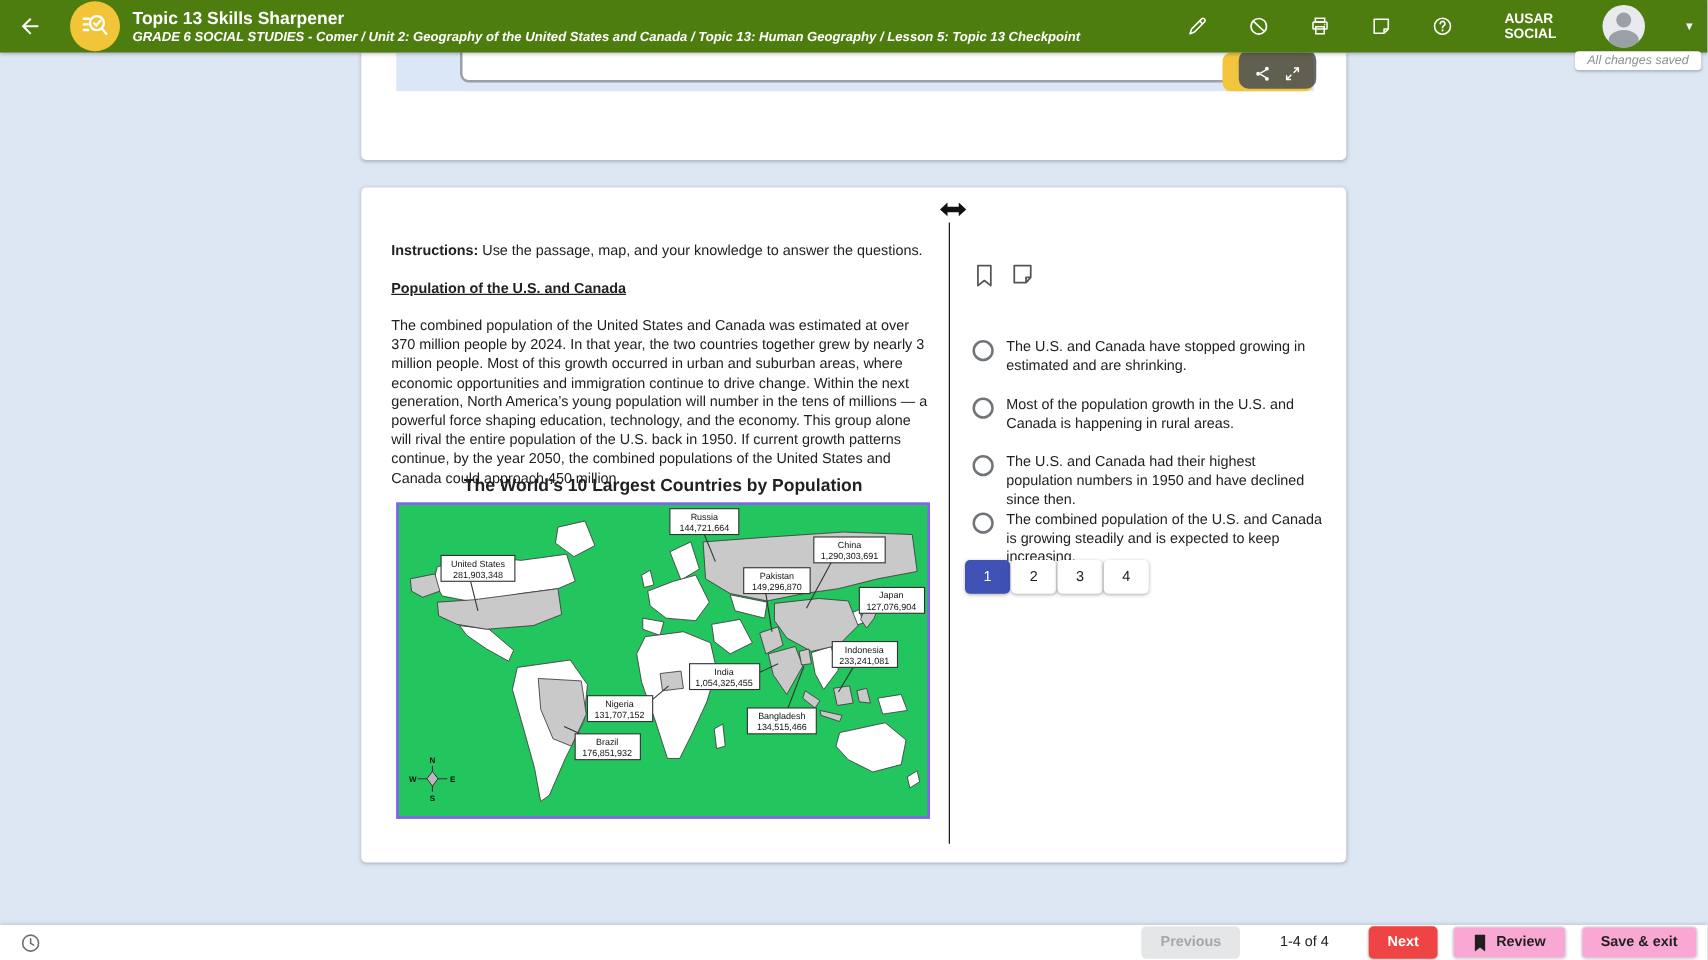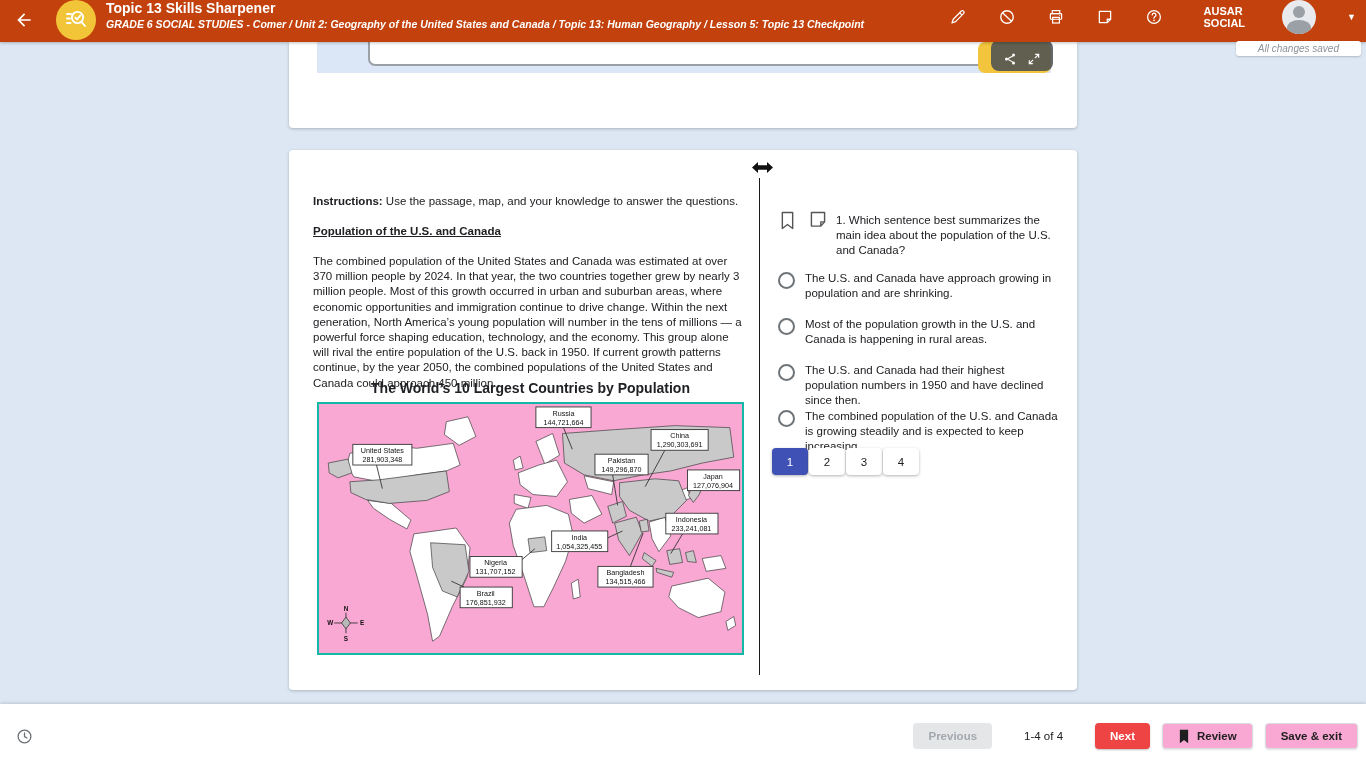--- a/index.html
+++ b/index.html
@@ -1,37 +1,37 @@
 <!DOCTYPE html>
 <html><head>
 <meta charset="utf-8">
 <style>
   * { margin:0; padding:0; box-sizing:border-box; }
   html,body { width:1366px; height:768px; overflow:hidden; }
   body { font-family:"Liberation Sans","DejaVu Sans",sans-serif; background:#dce7f3; position:relative; color:#202124; }
 
   
-  .header { position:absolute; left:0; top:0; width:1366px; height:42px; background:#c2410c; z-index:20;
-            display:flex; align-items:flex-start; box-shadow:0 1px 3px rgba(0,0,0,.25); }
+  .header { position:absolute; left:0; top:0; width:1366px; height:42px; background:#4d7c0f; z-index:20;
+            display:flex; align-items:center; box-shadow:0 1px 3px rgba(0,0,0,.25); }
   .back-btn { width:40px; height:40px; margin-left:4px; display:flex; align-items:center; justify-content:center; cursor:pointer; }
   .logo { width:40px; height:40px; border-radius:50%; background:#f2c438; margin-left:12px; flex:0 0 auto;
           display:flex; align-items:center; justify-content:center; }
   .head-text { margin-left:10px; color:#fff; flex:1 1 auto; min-width:0; }
   .head-title { font-size:14px; font-weight:bold; line-height:17px; }
   .head-crumb { font-size:10.5px; font-style:italic; font-weight:bold; line-height:14px; white-space:nowrap; overflow:hidden; }
   .head-right { display:flex; align-items:center; gap:31px; margin-right:10px; }
   .hicon { width:18px; height:18px; display:flex; align-items:center; justify-content:center; cursor:pointer; }
   .user-name { color:#fff; font-size:11px; font-weight:bold; line-height:12px; margin:0 6px 0 10px; cursor:pointer; }
   .avatar { width:34px; height:34px; border-radius:50%; background:#e8eaee; overflow:hidden; position:relative; cursor:pointer; }
   .avatar .head { position:absolute; left:11px; top:6px; width:12px; height:12px; border-radius:50%; background:#9aa0a6; }
   .avatar .body { position:absolute; left:5px; top:20px; width:24px; height:16px; border-radius:50%; background:#9aa0a6; }
   .caret { color:#fff; font-size:9px; cursor:pointer; }
 
   .save-pill { position:absolute; right:5px; top:41px; z-index:21; background:#fff; border-radius:3px;
-               padding:2px 22px; font-size:10px; font-style:italic; color:#8c9196; box-shadow:0 1px 2px rgba(0,0,0,.2); }
+               padding:2px 10px; font-size:10px; font-style:italic; color:#8c9196; box-shadow:0 1px 2px rgba(0,0,0,.2); }
 
   
   .top-card { position:absolute; left:289px; top:42px; width:788px; height:86px; background:#fff;
               border-radius:0 0 4px 4px; box-shadow:0 1px 3px rgba(60,64,67,.3); overflow:hidden; z-index:5; }
   .top-strip { position:absolute; left:28px; top:0; width:734px; height:31px; background:#dbe7f6; }
   .top-inner-box { position:absolute; left:79px; top:-12px; width:672px; height:36px; background:#fff;
                    border:2px solid #9aa0a6; border-radius:7px; }
   .top-yellow-btn { position:absolute; left:689px; top:0; width:73px; height:31px; background:#f2c53d; border-radius:7px; cursor:pointer; }
   .top-overlay { position:absolute; left:702px; top:-2px; width:62px; height:31px; background:rgba(72,77,83,.85);
                  border-radius:8px; display:flex; align-items:flex-end; justify-content:center; gap:10px; padding-bottom:5px; }
@@ -43,37 +43,37 @@
   .resize-handle { position:absolute; left:463px; top:10px; width:21px; height:15px; cursor:col-resize; }
   .v-divider { position:absolute; left:470px; top:28px; width:1px; height:497px; background:#1a1a1a; }
 
   .left-panel { position:absolute; left:24px; top:0; width:432px; height:100%; }
   .instructions { position:absolute; top:44px; left:0; width:432px; font-size:11.5px; line-height:15px; }
   .instructions b { font-weight:bold; }
   .passage-title { position:absolute; top:75px; left:0; font-size:11.5px; font-weight:bold; text-decoration:underline; }
   .passage-body { position:absolute; top:104px; left:0; width:434px; font-size:11.5px; line-height:15.2px; }
   .map-wrap { position:absolute; top:230px; left:4px; width:427px; text-align:center; }
   .map-title { font-size:14px; font-weight:bold; margin-bottom:6px; }
-  .map-box { width:427px; height:253px; border:2px solid #14b8a6; background:#f9a8d4; }
+  .map-box { width:427px; height:253px; border:2px solid #8b5cf6; background:#22c55e; }
   .map-box svg { display:block; width:100%; height:100%; }
 
   .right-panel { position:absolute; left:486px; top:0; width:300px; height:100%; }
   .q-bookmark { position:absolute; left:5px; top:61px; width:15px; height:19px; cursor:pointer; }
   .q-note { position:absolute; left:35px; top:61px; width:16px; height:17px; cursor:pointer; }
   .q-text { position:absolute; left:61px; top:63px; width:216px; font-size:11.5px; line-height:15px; }
   .option { position:absolute; left:3px; width:280px; display:flex; }
   .radio { width:17px; height:17px; border:2px solid #6f7478; border-radius:50%; background:#fff; flex:0 0 auto; margin-top:1px; cursor:pointer; }
   .option .opt-label { margin-left:10px; font-size:11.5px; line-height:15px; cursor:pointer; }
   .pagination { position:absolute; left:-3px; top:298px; display:flex; gap:1px; }
   .page-btn { width:36px; height:27px; background:#fff; border:none; border-radius:4px; font-size:11.5px; color:#202124;
               box-shadow:0 1px 3px rgba(0,0,0,.3); cursor:pointer; font-family:inherit; }
   .page-btn.active { background:#3f51b5; color:#fff; }
 
   
-  .footer { position:absolute; left:0; bottom:0; width:1366px; height:64px; background:#fff;
+  .footer { position:absolute; left:0; bottom:0; width:1366px; height:28px; background:#fff;
             box-shadow:0 -1px 3px rgba(0,0,0,.15); display:flex; align-items:center; z-index:20; }
   .clock { margin-left:16px; width:17px; height:17px; cursor:pointer; }
   .footer-right { margin-left:auto; margin-right:8px; display:flex; align-items:center; gap:12px; }
   .f-btn { height:26px; border-radius:4px; font-size:11.5px; font-weight:bold; font-family:inherit;
            display:flex; align-items:center; padding:0 15px; cursor:pointer; }
   .f-prev { background:#e4e6e8; color:#a3a8ad; border:none; cursor:default; }
   .f-range { font-size:11.5px; color:#202124; margin:0 20px; }
   .f-next { background:#ef4444; color:#fff; border:none; box-shadow:0 1px 2px rgba(0,0,0,.25); }
   .f-outline { background:#f9a8d4; color:#1f1f1f; border:1px solid #dadce0; box-shadow:0 1px 2px rgba(0,0,0,.12); gap:7px; }
 
@@ -287,25 +287,24 @@
       <svg viewBox="0 0 16 20" width="15" height="19" fill="none" stroke="#555" stroke-width="1.5" stroke-linejoin="round">
           <path d="M2.5 1.5h11v17l-5.5-4.3-5.5 4.3z"></path>
         </svg>
     </span>
     <span class="q-note">
       <svg viewBox="0 0 17 18" width="16" height="17" fill="none" stroke="#555" stroke-width="1.5" stroke-linejoin="round">
           <path d="M1.5 1.5h14v10l-4 4.5h-10z"></path>
           <path d="M11.5 16v-4.5h4"></path>
         </svg>
     </span>
-    <div class="q-text">1. Which sentence best summarizes the main idea about the population of the U.S. and Canada?</div>
 
     <div class="option" style="top:121px">
       <span class="radio"></span>
-      <div class="opt-label">The U.S. and Canada have approach growing in population and are shrinking.</div>
+      <div class="opt-label">The U.S. and Canada have stopped growing in estimated and are shrinking.</div>
     </div>
     <div class="option" style="top:167px">
       <span class="radio"></span>
       <div class="opt-label">Most of the population growth in the U.S. and Canada is happening in rural areas.</div>
     </div>
     <div class="option" style="top:213px">
       <span class="radio"></span>
       <div class="opt-label">The U.S. and Canada had their highest population numbers in 1950 and have declined since then.</div>
     </div>
     <div class="option" style="top:259px">

